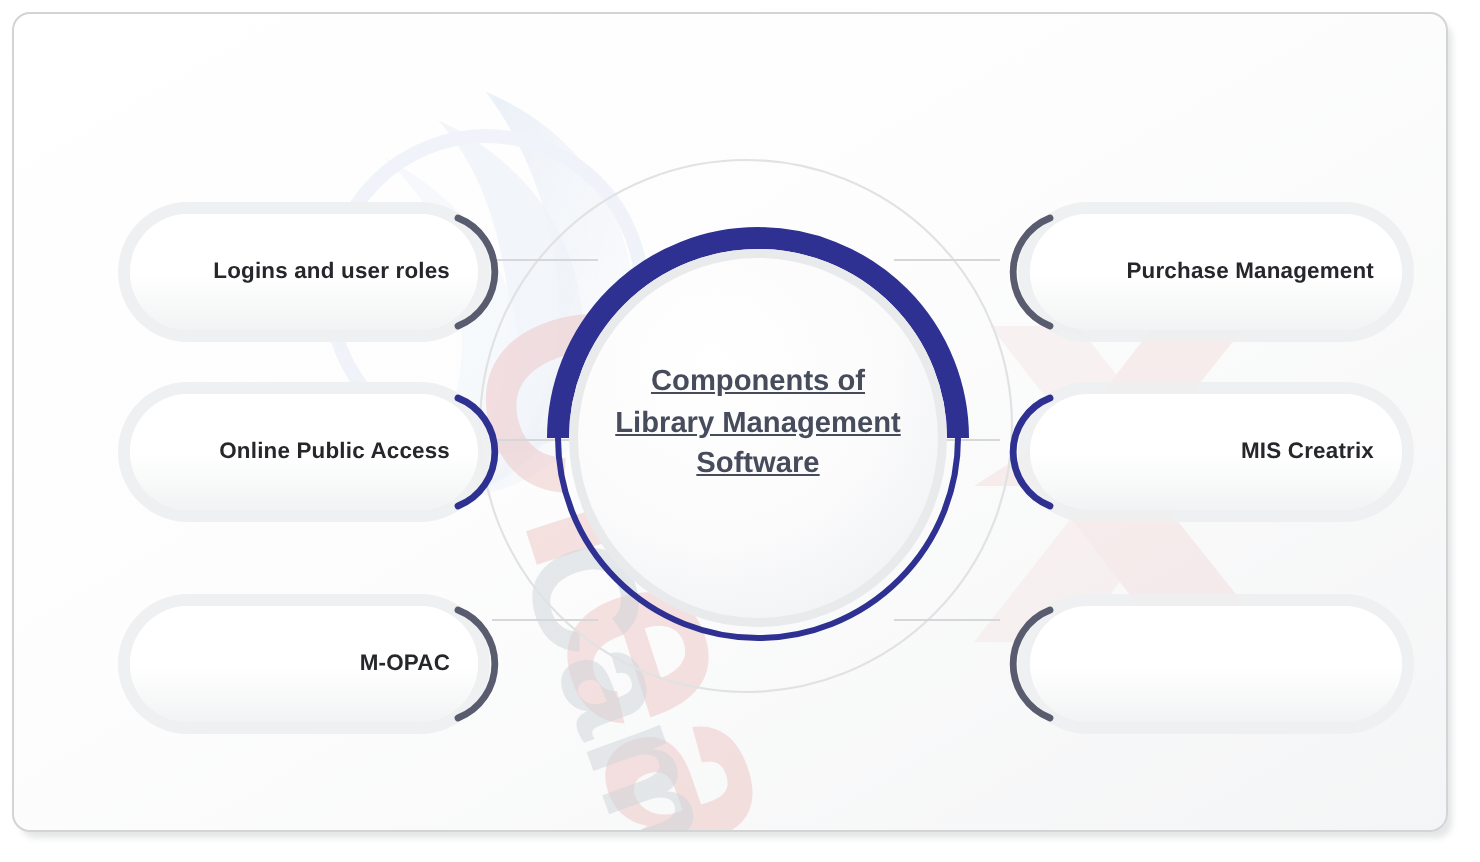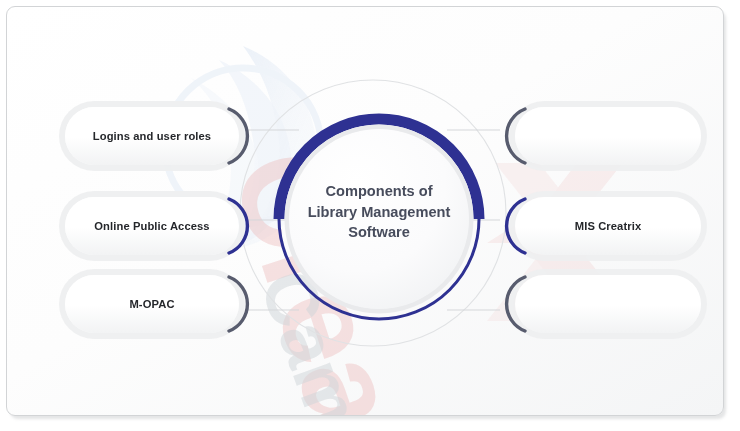--- a/index.html
+++ b/index.html
@@ -108,40 +108,41 @@
   .hub-label {
     position: absolute;
     left: 14px;
     top: 72px;
     width: 192px;
     text-align: center;
     font-size: 14.6px;
     font-weight: 700;
     line-height: 1.42;
     color: #474c5c;
+    text-decoration: underline;
   }
 
   
   .links {
     position: absolute;
     left: 0;
     top: 0;
     pointer-events: none;
   }
 
   
   .node {
     position: absolute;
     height: 58px;
     border-radius: 29px;
     background: linear-gradient(180deg, #ffffff 0%, #ffffff 52%, #f2f3f4 100%);
     box-shadow: 0 0 0 6px rgba(238,239,240,0.95), 0 2px 4px rgba(150,155,162,0.10);
     display: flex;
     align-items: center;
-    justify-content: center;
+    justify-content: flex-end;
   }
   .node-label {
     font-size: 11.2px;
     font-weight: 700;
     line-height: 1.45;
     color: #25272b;
     text-align: center;
     padding: 0 14px;
     letter-spacing: 0.1px;
   }
@@ -155,21 +156,21 @@
   }
   .node-arc.right { right: -22px; }
   .node-arc.left  { left: -22px; }
 
   
   .col-left  { left: 58px;  width: 174px; }
   .col-right { left: 508px; width: 186px; }
 
   .row-1 { top: 100px; }
   .row-2 { top: 190px; }
-  .row-3 { top: 268px; }
+  .row-3 { top: 296px; }
 </style>
 </head>
 <body>
 
 <div id="canvas">
   <div class="frame">
 
     <div class="wm-layer">
 
       <svg class="wm-swoosh" viewBox="0 0 190 210">
@@ -255,20 +256,21 @@
     <div class="node col-left row-3">
       <div class="node-label">M-OPAC</div>
       <div class="node-arc right">
         <svg width="34" height="66" viewBox="0 0 34 66">
           <path d="M2,6 A29,29 0 0 1 2,60" fill="none" stroke="#585c6e" stroke-width="3.4" stroke-linecap="round"></path>
         </svg>
       </div>
     </div>
 
     <div class="node col-right row-1">
+      <div class="node-label">Purchase Management</div>
       <div class="node-arc left">
         <svg width="34" height="66" viewBox="0 0 34 66">
           <path d="M32,6 A29,29 0 0 0 32,60" fill="none" stroke="#585c6e" stroke-width="3.4" stroke-linecap="round"></path>
         </svg>
       </div>
     </div>
 
     <div class="node col-right row-2">
       <div class="node-label">MIS Creatrix</div>
       <div class="node-arc left">

